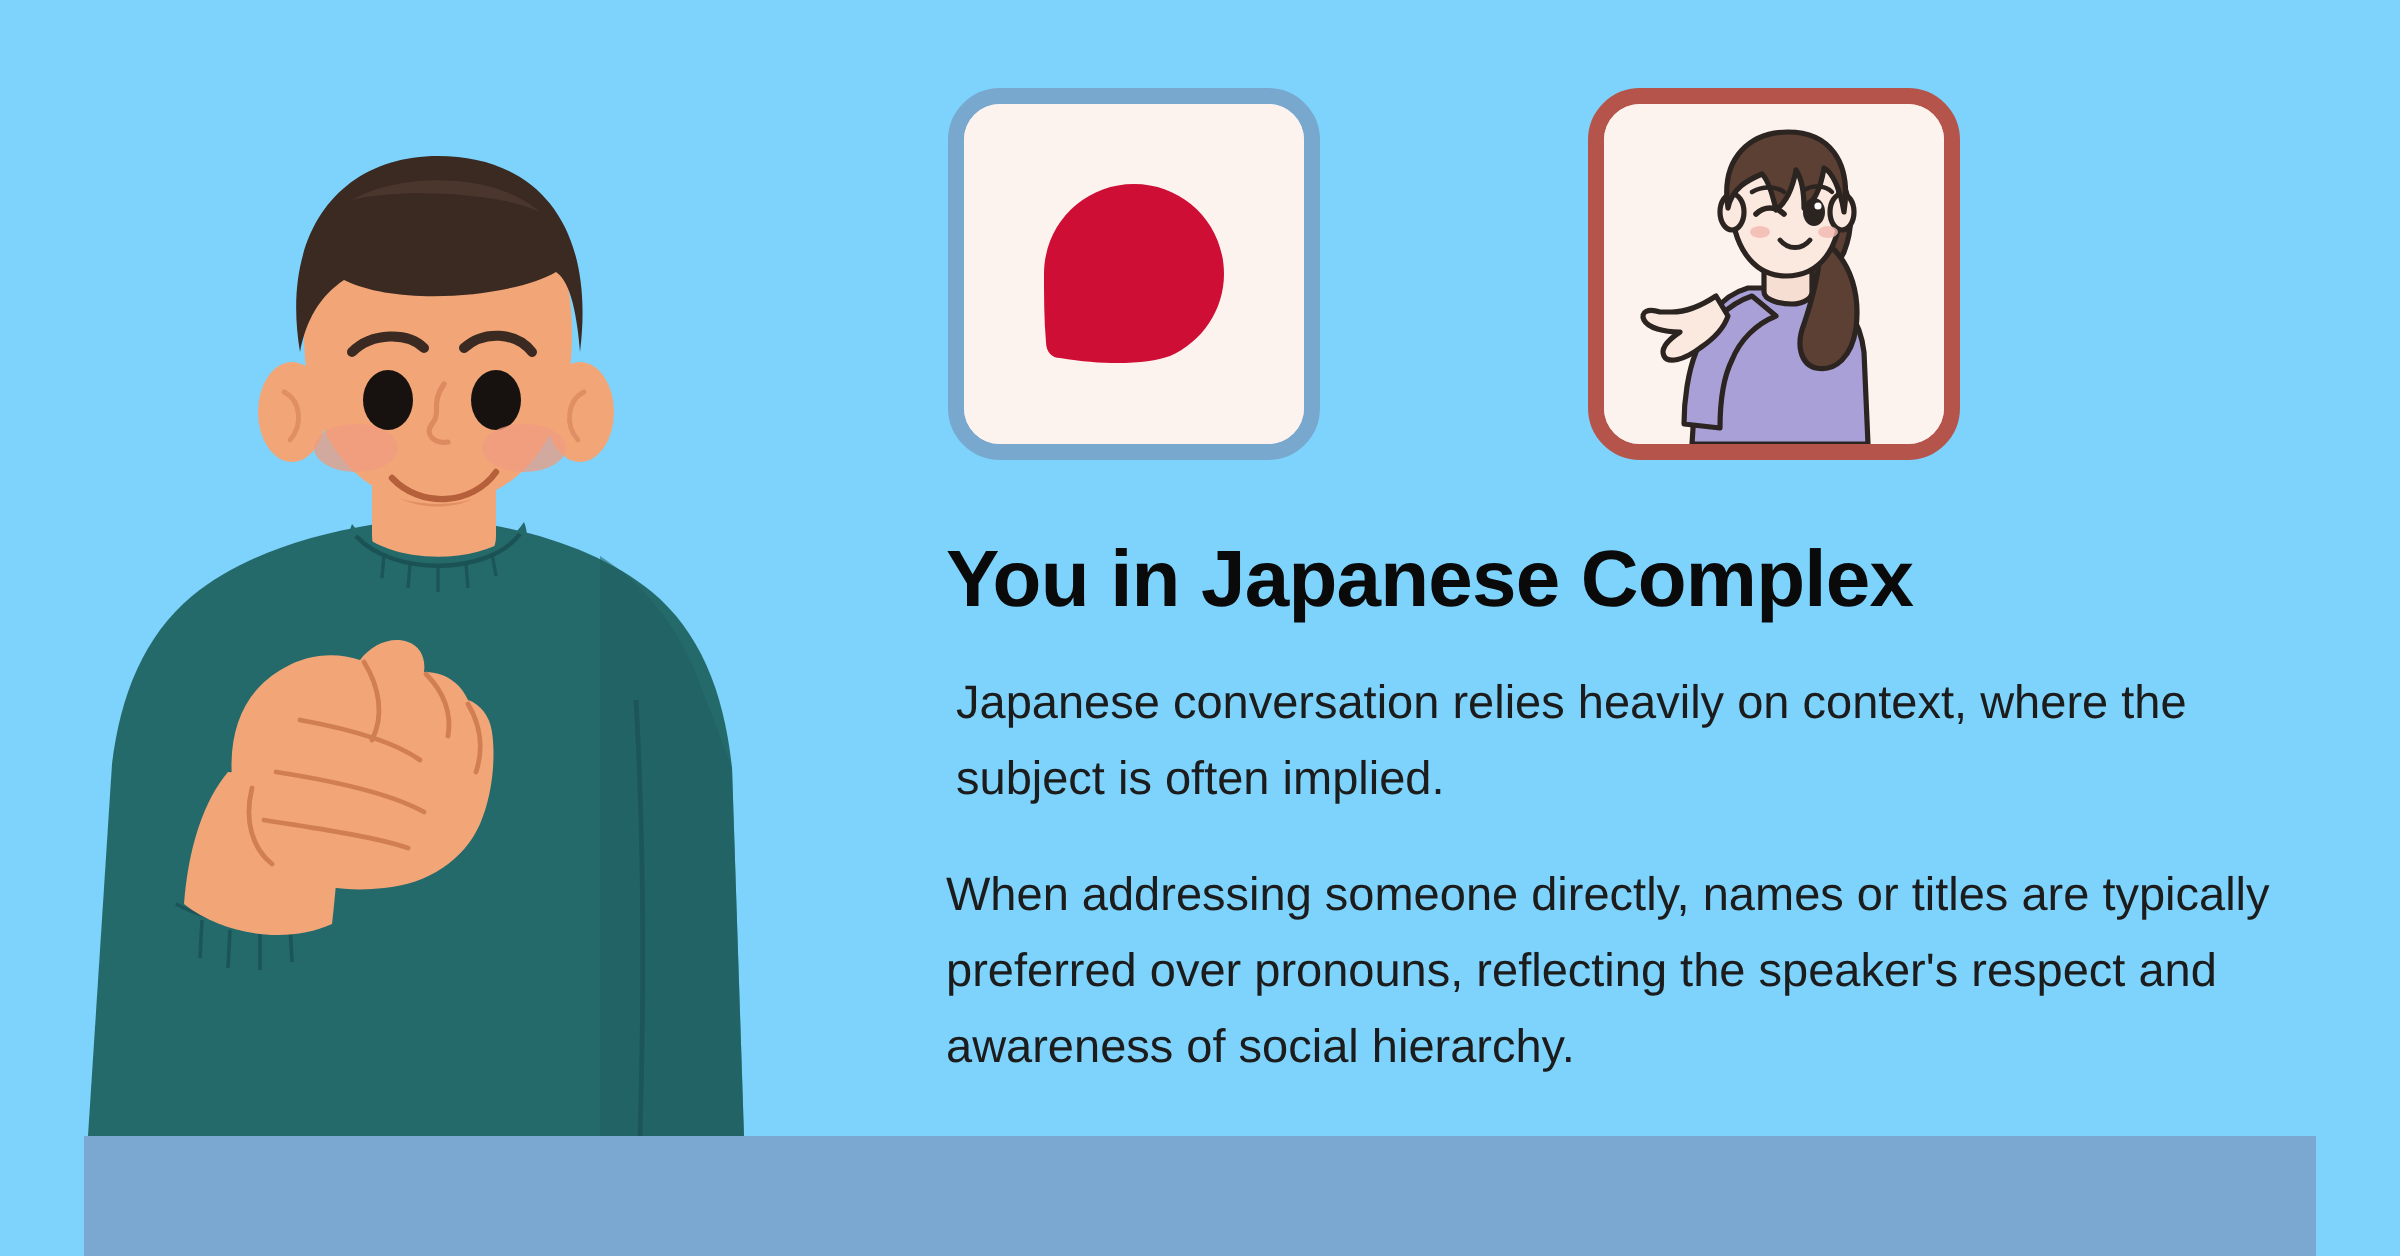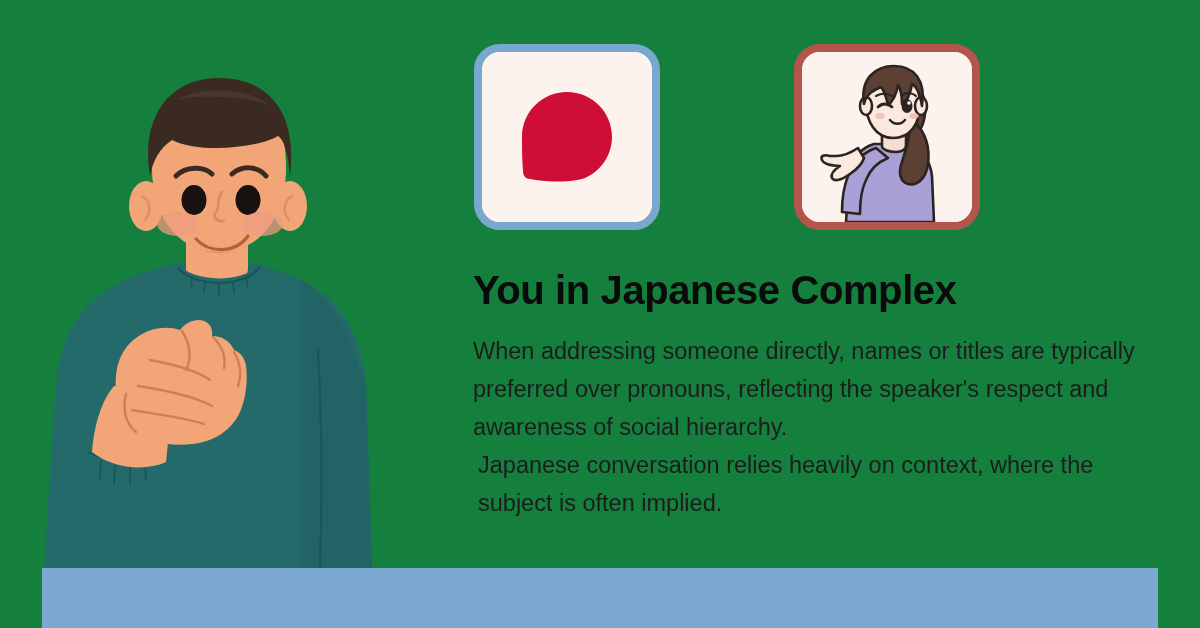--- a/index.html
+++ b/index.html
@@ -6,21 +6,21 @@
   * { margin:0; padding:0; box-sizing:border-box; }
   html, body {
     width:1200px; height:628px;
     background:#ffffff;
     font-family:"Liberation Sans", sans-serif;
     overflow:hidden;
   }
   #canvas {
     position:relative;
     width:1200px; height:628px;
-    background:#15803d;
+    background:#7dd3fc;
   }
 
   
   #person-illustration {
     position:absolute;
     left:0; top:0;
     width:440px; height:600px;
   }
 
   
@@ -261,19 +261,19 @@
         <path d="M88 68 C92 73 99 73 103 68" fill="none" stroke="#2b2420" stroke-width="2.4" stroke-linecap="round"></path>
 
         <ellipse cx="78" cy="64" rx="5" ry="3" fill="#f3b6ae" opacity="0.8"></ellipse>
         <ellipse cx="112" cy="64" rx="5" ry="3" fill="#f3b6ae" opacity="0.8"></ellipse>
       </g>
     </svg>
   </div>
 
   <div id="text-column">
     <h1 id="page-title">You in Japanese Complex</h1>
+    <p class="body-paragraph" id="paragraph-1">Japanese conversation relies heavily on context, where the subject is often implied.</p>
     <p class="body-paragraph" id="paragraph-2">When addressing someone directly, names or titles are typically preferred over pronouns, reflecting the speaker's respect and awareness of social hierarchy.</p>
-    <p class="body-paragraph" id="paragraph-1">Japanese conversation relies heavily on context, where the subject is often implied.</p>
   </div>
 
   <div id="bottom-bar"></div>
 
 </div>
 
 </body></html>

